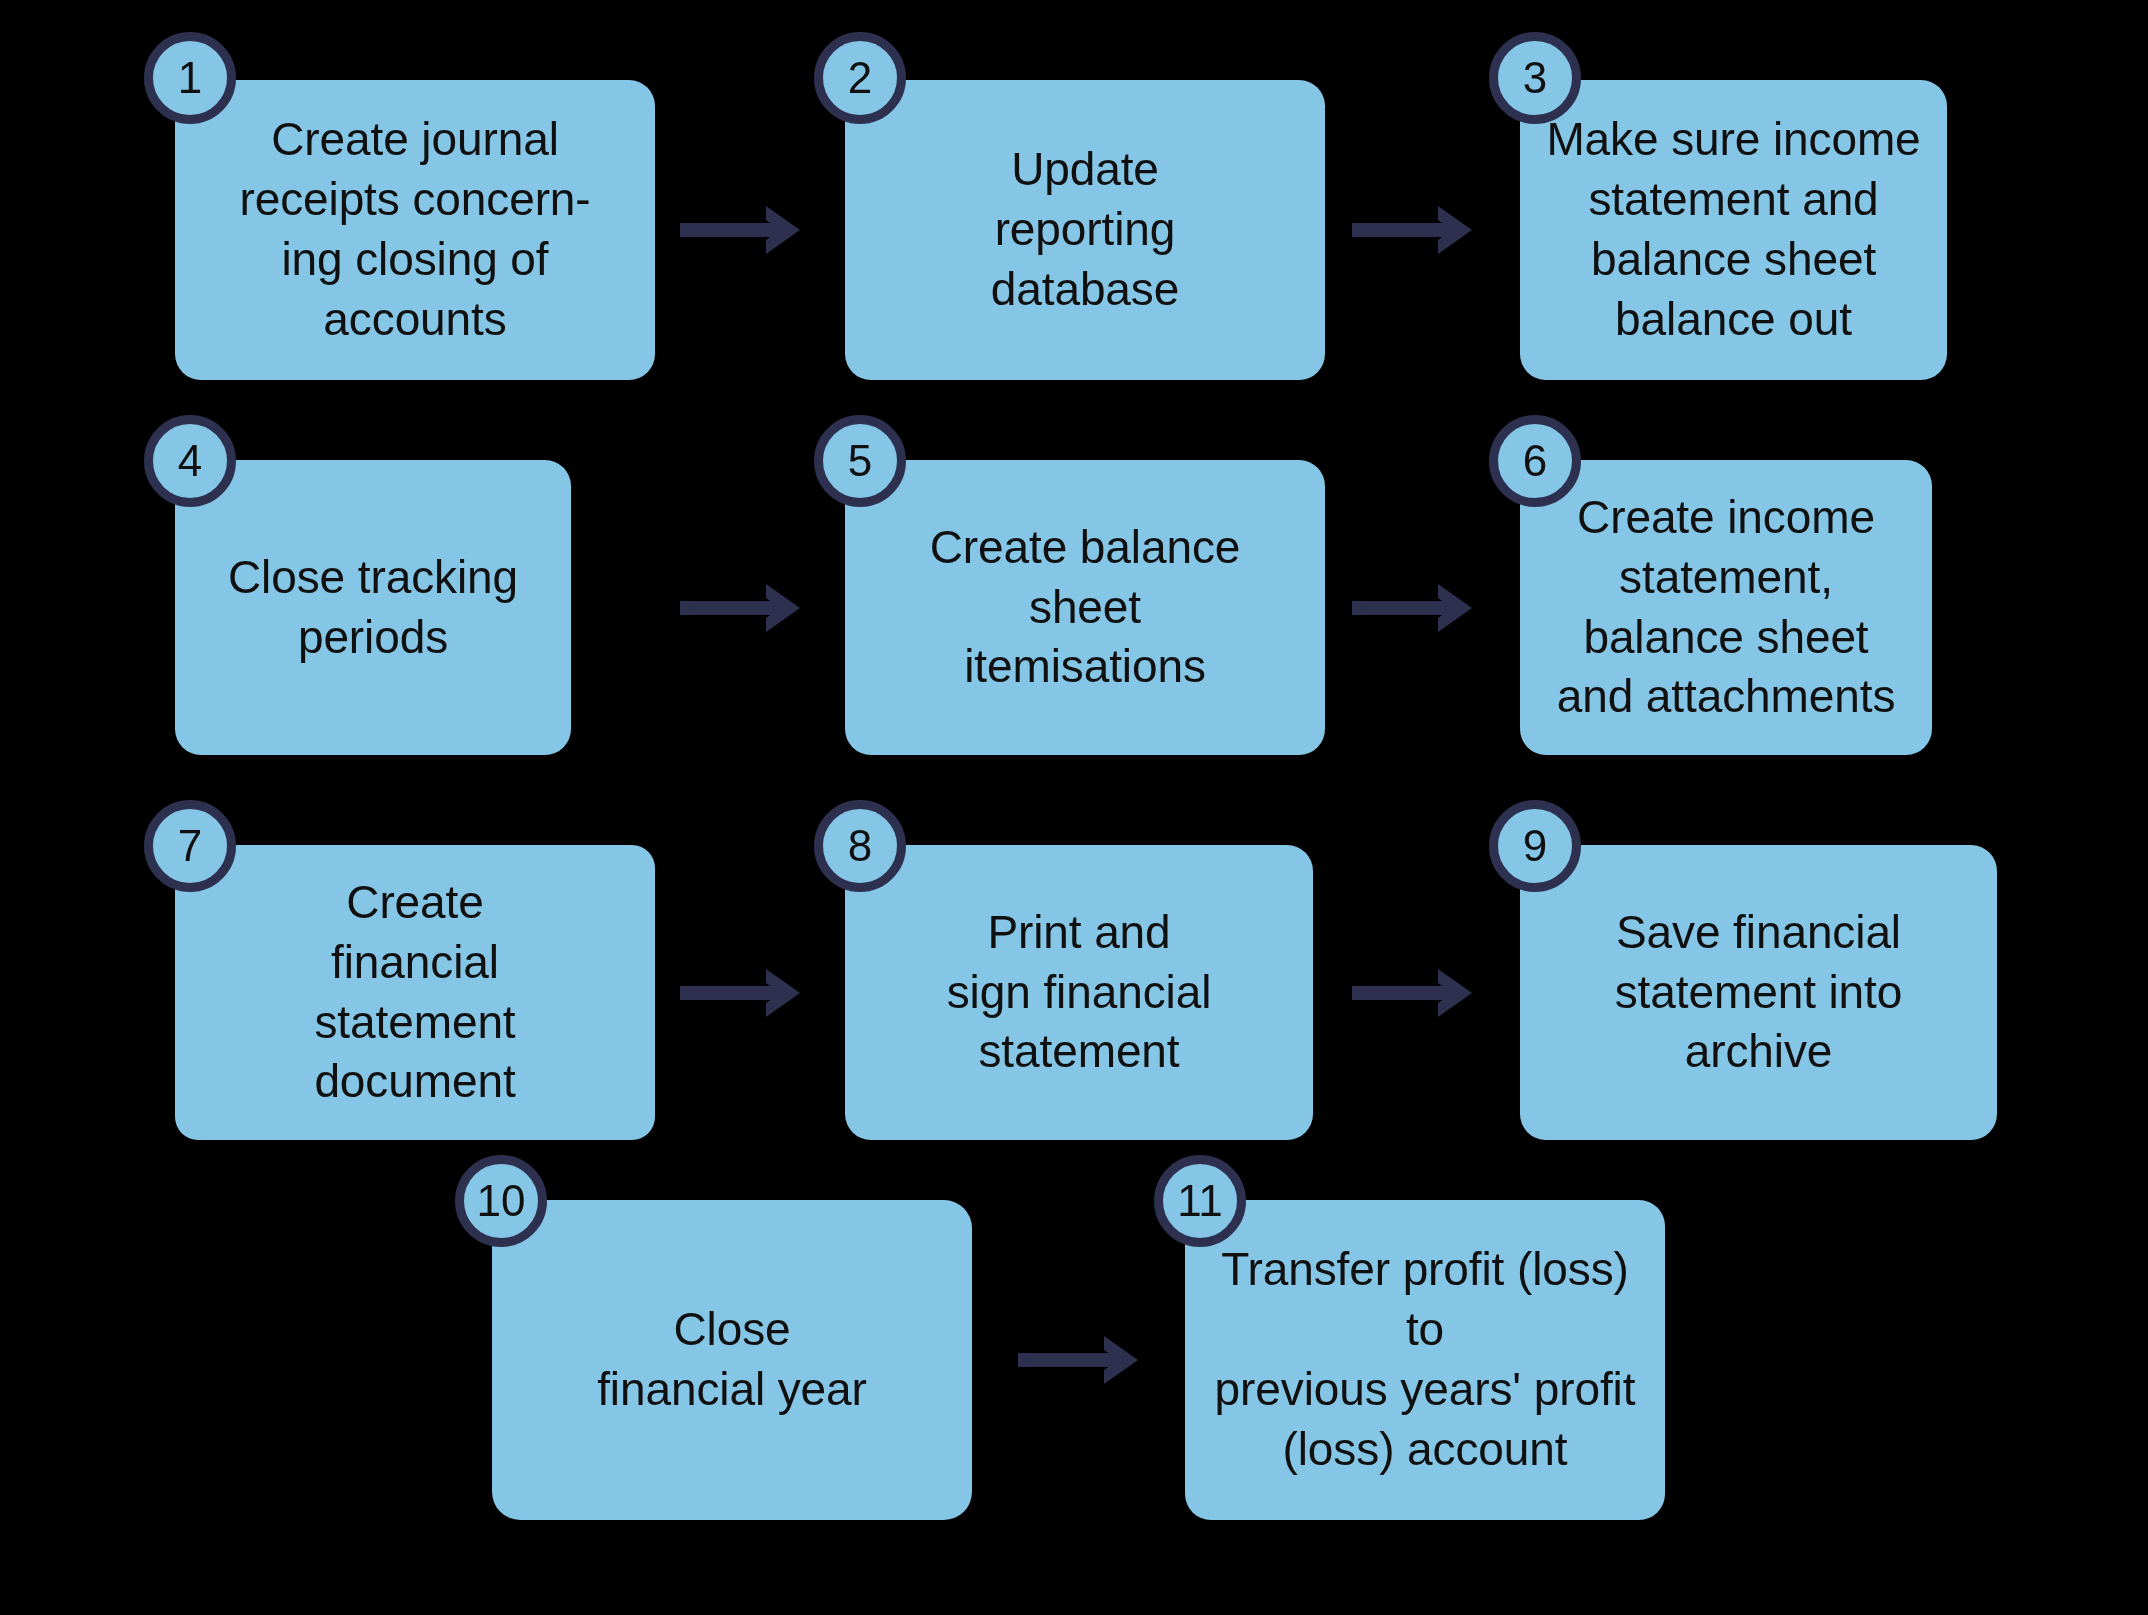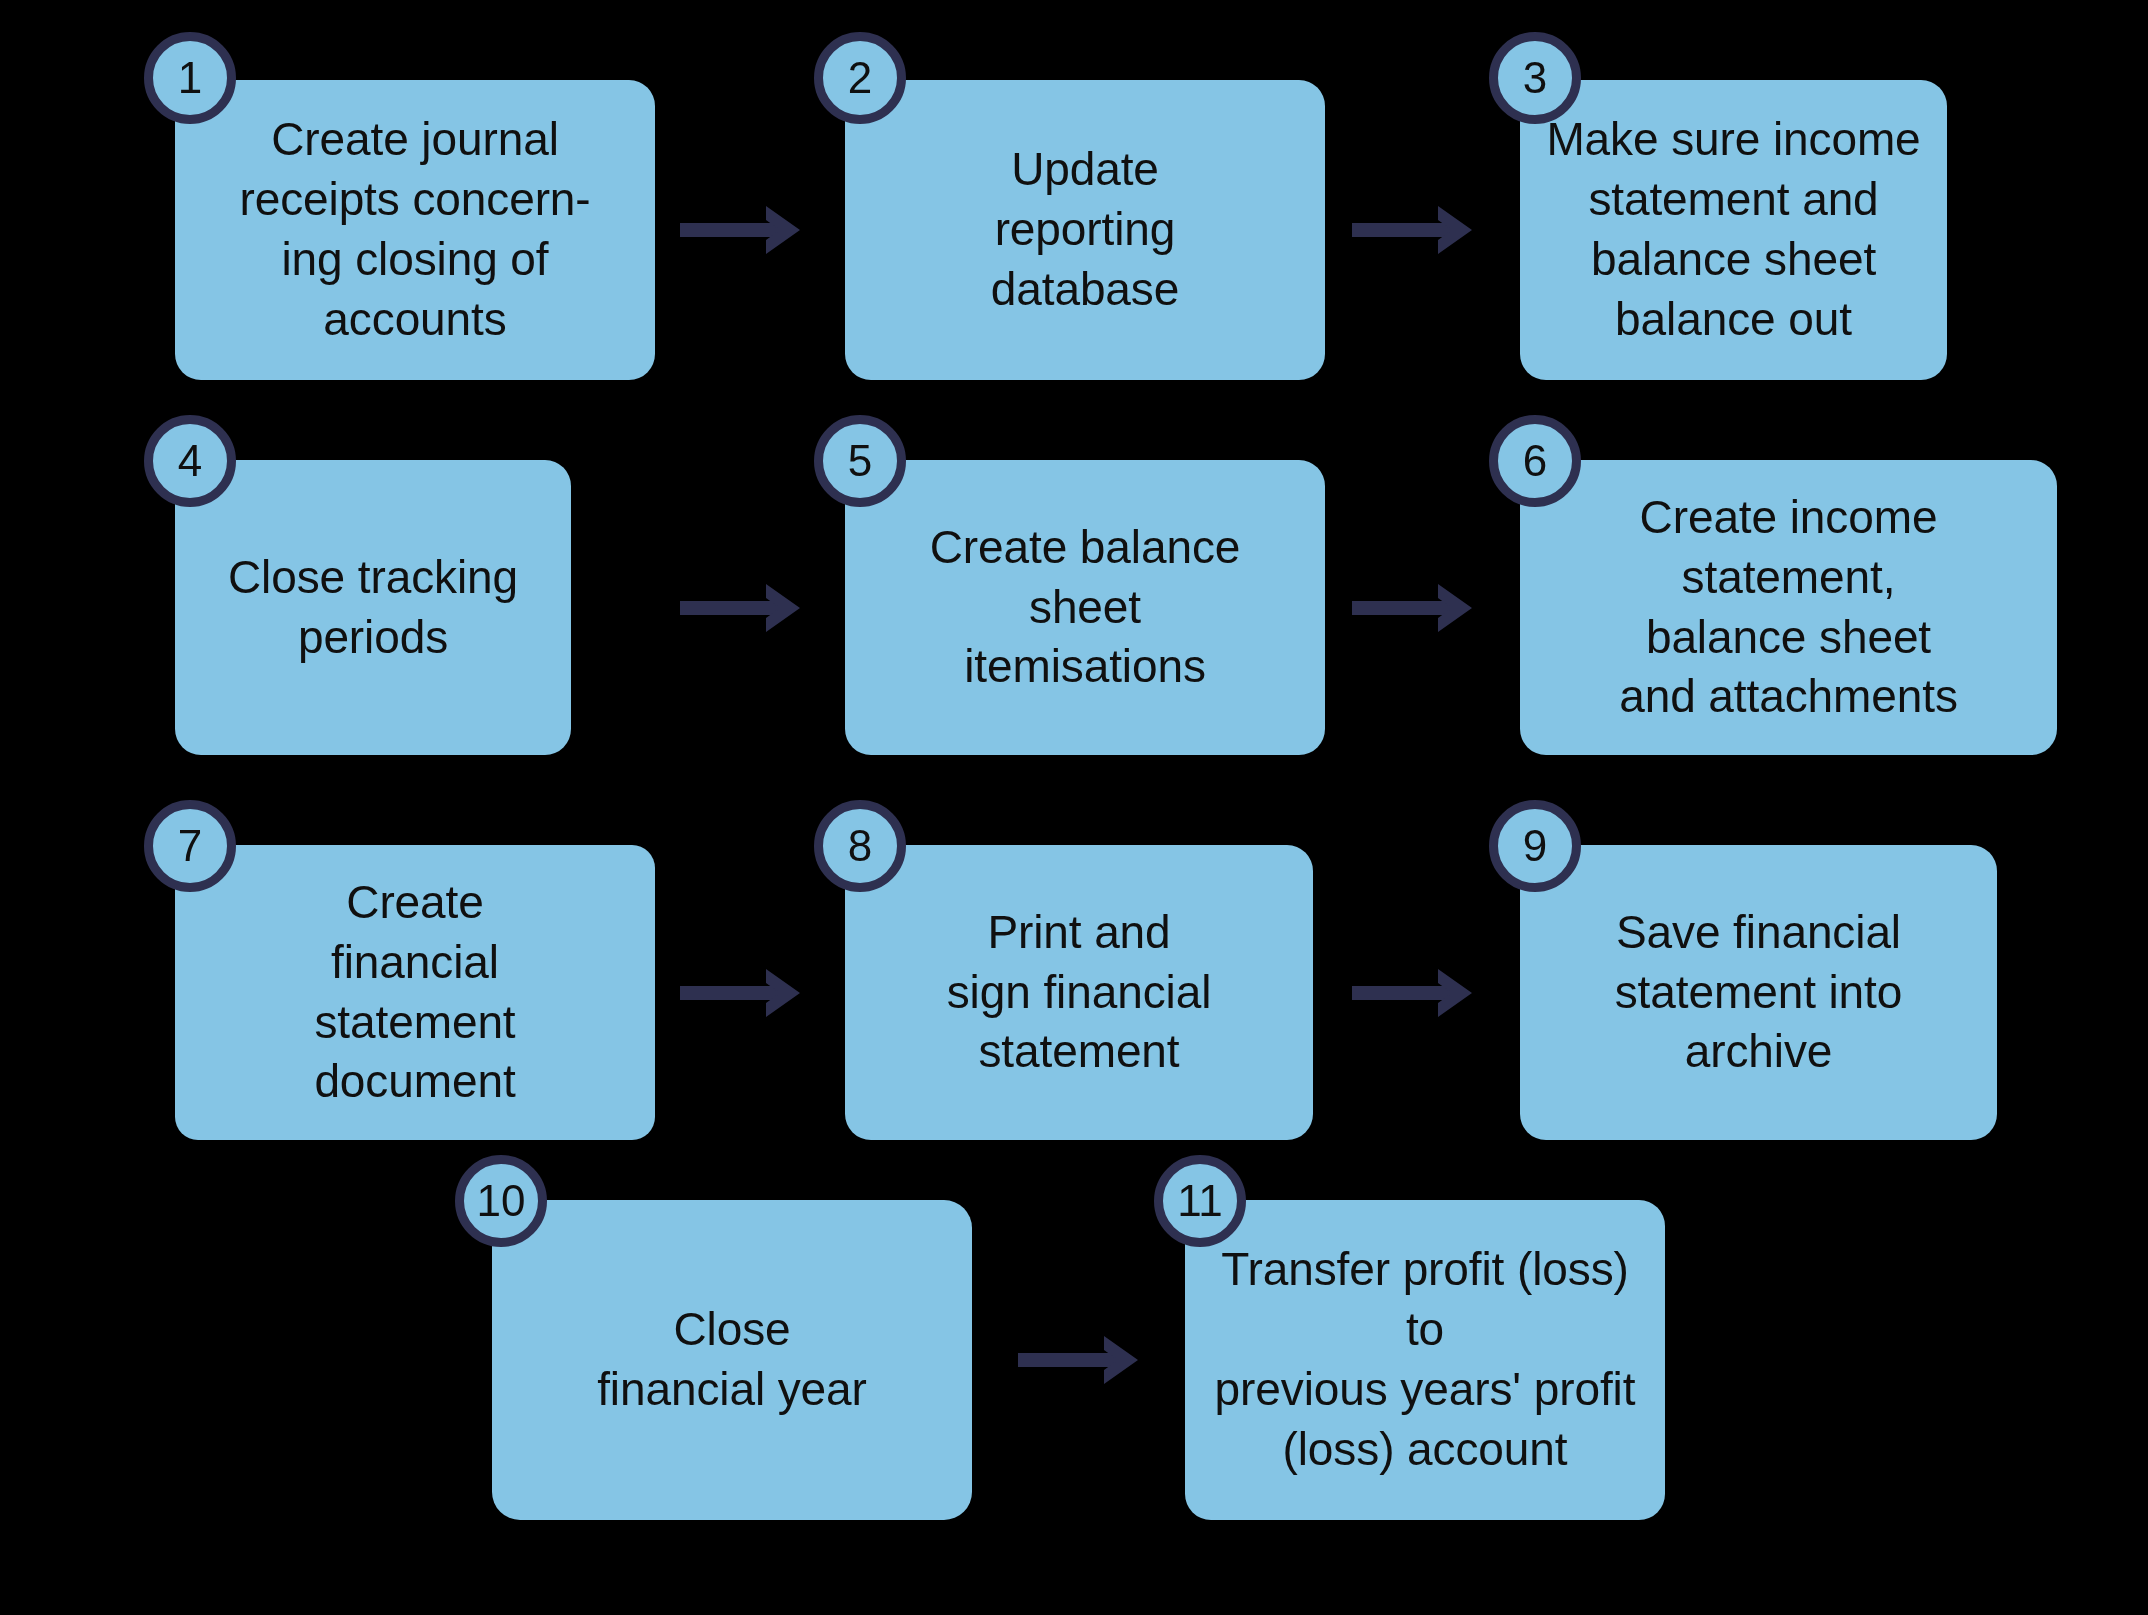--- a/index.html
+++ b/index.html
@@ -135,21 +135,21 @@
     <span>5</span>
   </div>
 
   <div class="flow-arrow" style="left:1352px; top:578px;">
     <svg width="140" height="60" viewBox="0 0 140 60">
       <rect x="0" y="23" width="100" height="14" fill="#2e3050"></rect>
       <polygon points="86,6 120,30 86,54 86,40 100,30 86,20" fill="#2e3050"></polygon>
     </svg>
   </div>
 
-  <div class="step-box" style="left:1520px; top:460px; width:537px; height:295px;">
+  <div class="step-box" style="left:1520px; top:460px; width:412px; height:295px;">
     <div class="step-label">Create income
 statement,
 balance sheet
 and attachments</div>
   </div>
   <div class="step-badge" style="left:1489px; top:415px;">
     <span>6</span>
   </div>
 
   <div class="step-box" style="left:175px; top:845px; width:480px; height:295px;border-radius:23px;">

